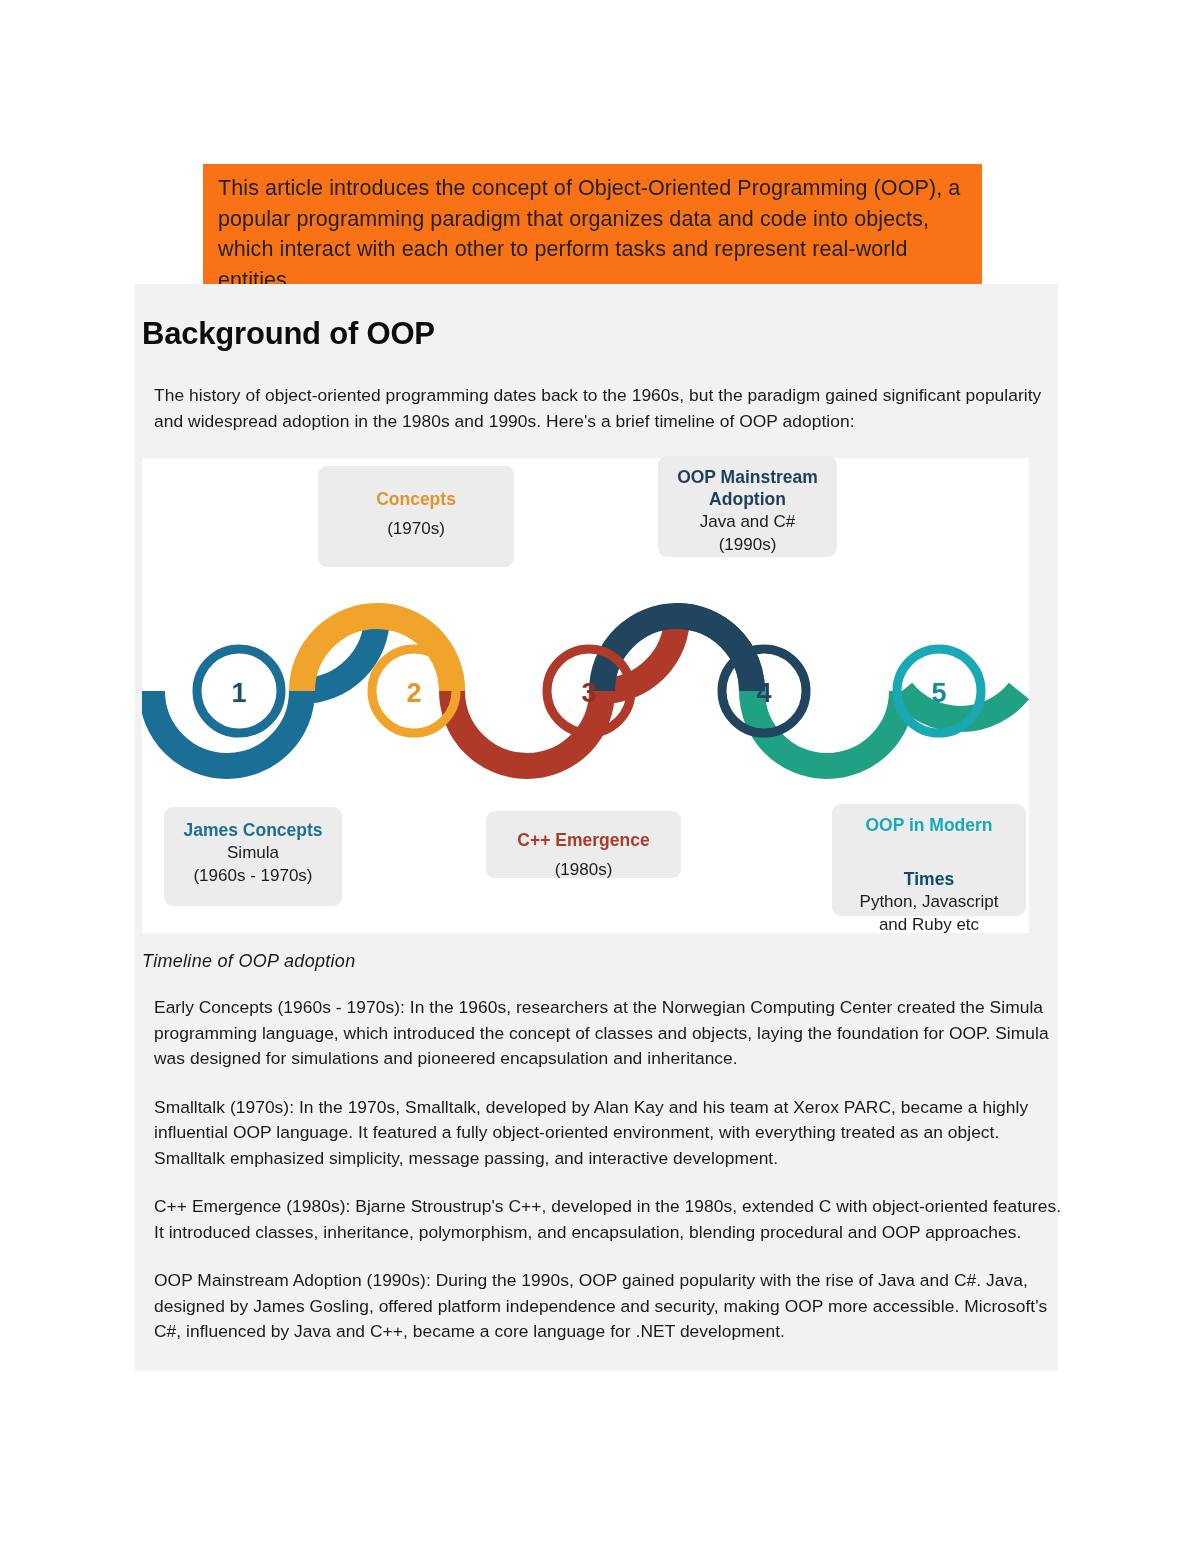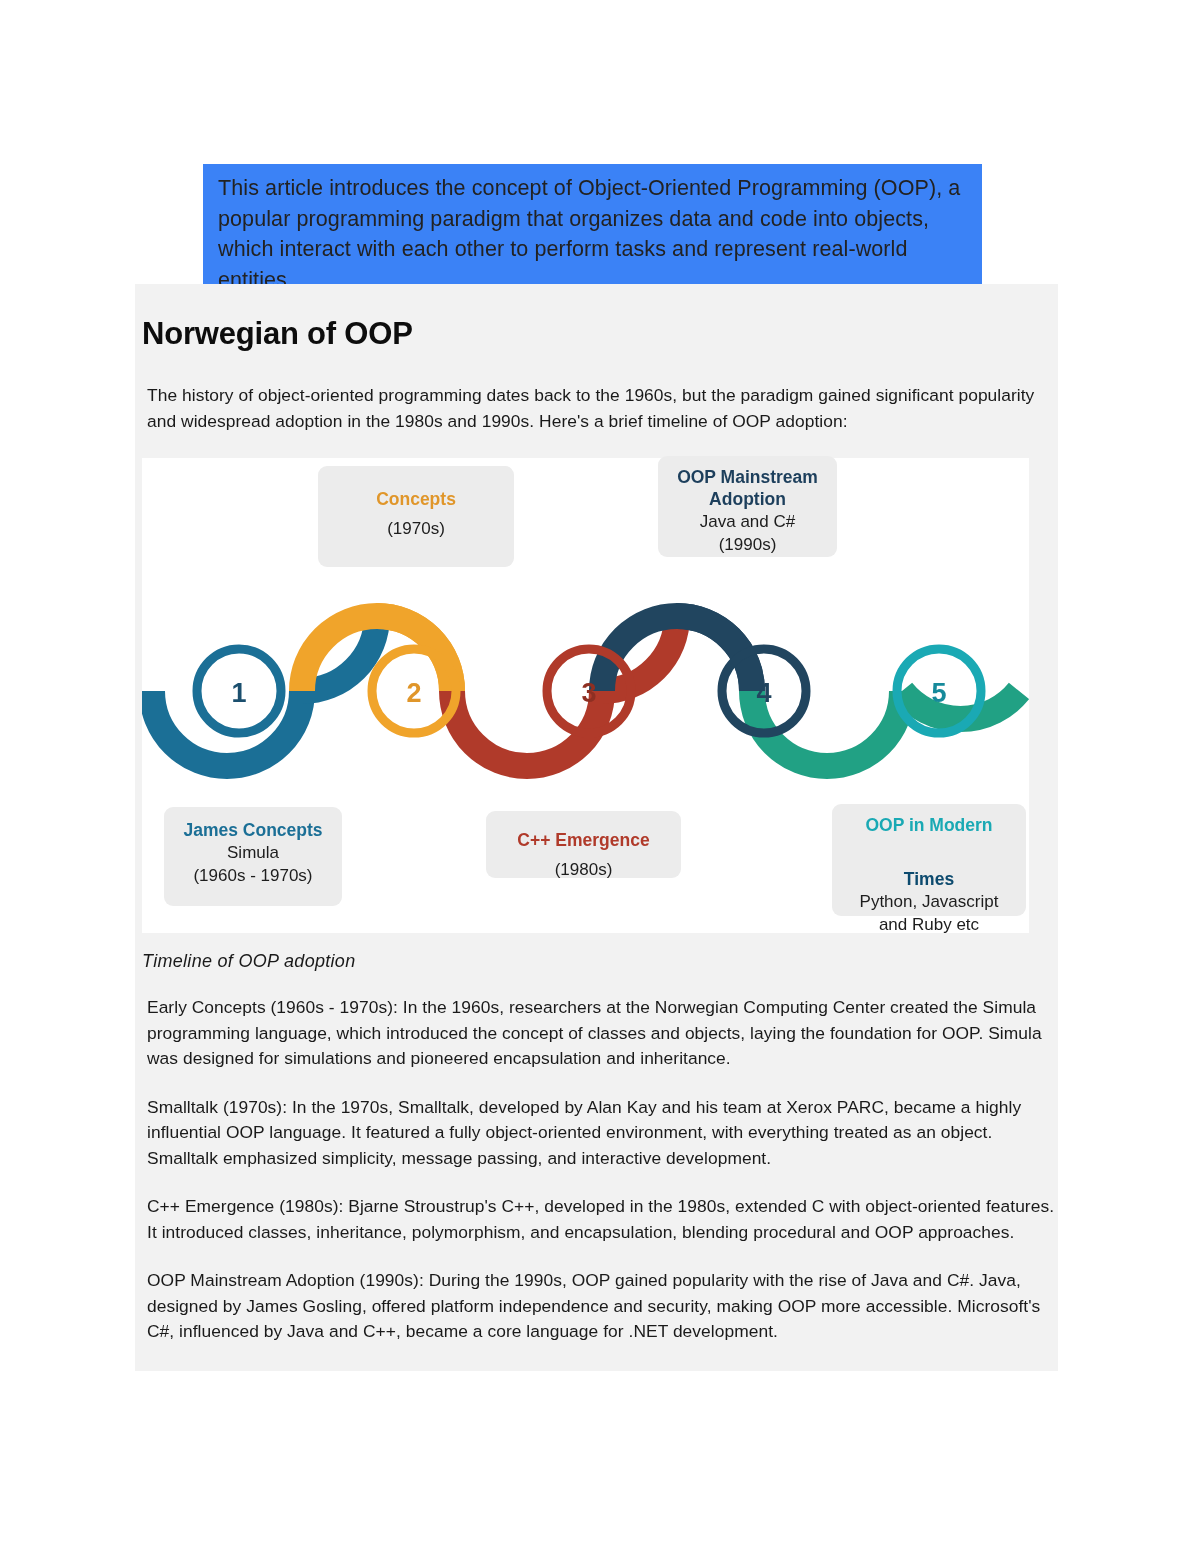--- a/index.html
+++ b/index.html
@@ -16,21 +16,21 @@
     color: #141414;
     overflow: hidden;
   }
 
   
   .intro-block {
     position: absolute;
     left: 203px;
     top: 164px;
     width: 779px;
-    background: #3b82f6;
+    background: #f97316;
     padding: 9px 15px 10px 15px;
     box-sizing: border-box;
   }
   .intro-text {
     font-size: 21.5px;
     line-height: 30.5px;
     color: #222222;
     letter-spacing: 0.1px;
   }
 
@@ -51,21 +51,21 @@
     color: #0d0d0d;
     margin: 12px 0 0 7px;
     letter-spacing: -0.2px;
     line-height: 40px;
   }
 
   .body-para {
     font-size: 17.4px;
     line-height: 25.5px;
     color: #1a1a1a;
-    margin: 0 0 0 12px;
+    margin: 0 0 0 19px;
     width: 914px;
     letter-spacing: 0.05px;
   }
   .para-lead { margin-top: 29px; }
   .para-gap  { margin-top: 23px; }
 
   
   .figure-wrap {
     margin-top: 24px;
     width: 887px;
@@ -126,21 +126,21 @@
 </style>
 </head>
 <body>
 
 <div class="intro-block">
   <div class="intro-text">This article introduces the concept of Object-Oriented Programming (OOP), a popular programming paradigm that organizes data and code into objects, which interact with each other to perform tasks and represent real-world entities.</div>
 </div>
 
 <div class="content-block">
 
-  <h1 class="page-heading">Norwegian of OOP</h1>
+  <h1 class="page-heading">Background of OOP</h1>
 
   <p class="body-para para-lead">The history of object-oriented programming dates back to the 1960s, but the paradigm gained significant popularity and widespread adoption in the 1980s and 1990s. Here's a brief timeline of OOP adoption:</p>
 
   <div class="figure-wrap">
     <div class="figure-canvas">
 
       <svg width="887" height="475" viewBox="0 0 887 475">
         <defs>
           <clipPath id="clipA">
               <rect x="0" y="113" width="887" height="240"></rect>

